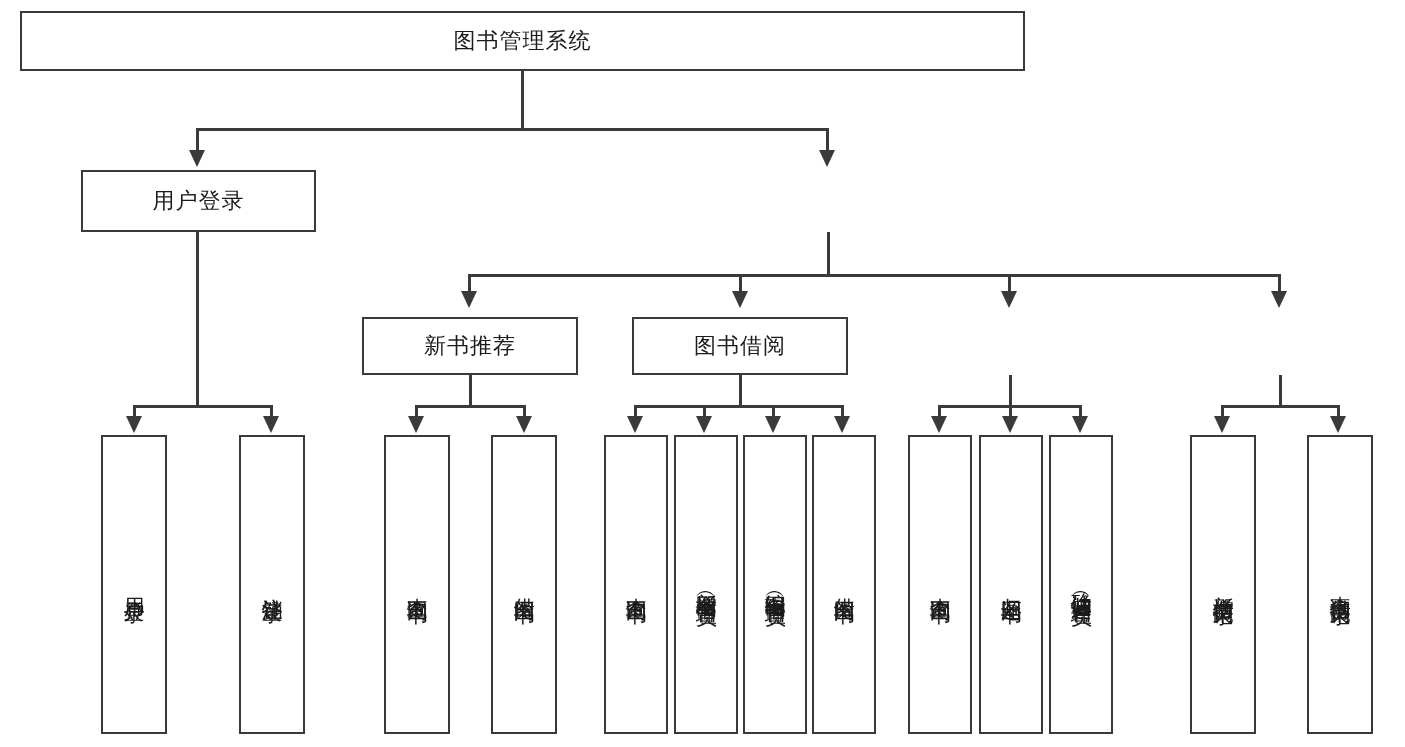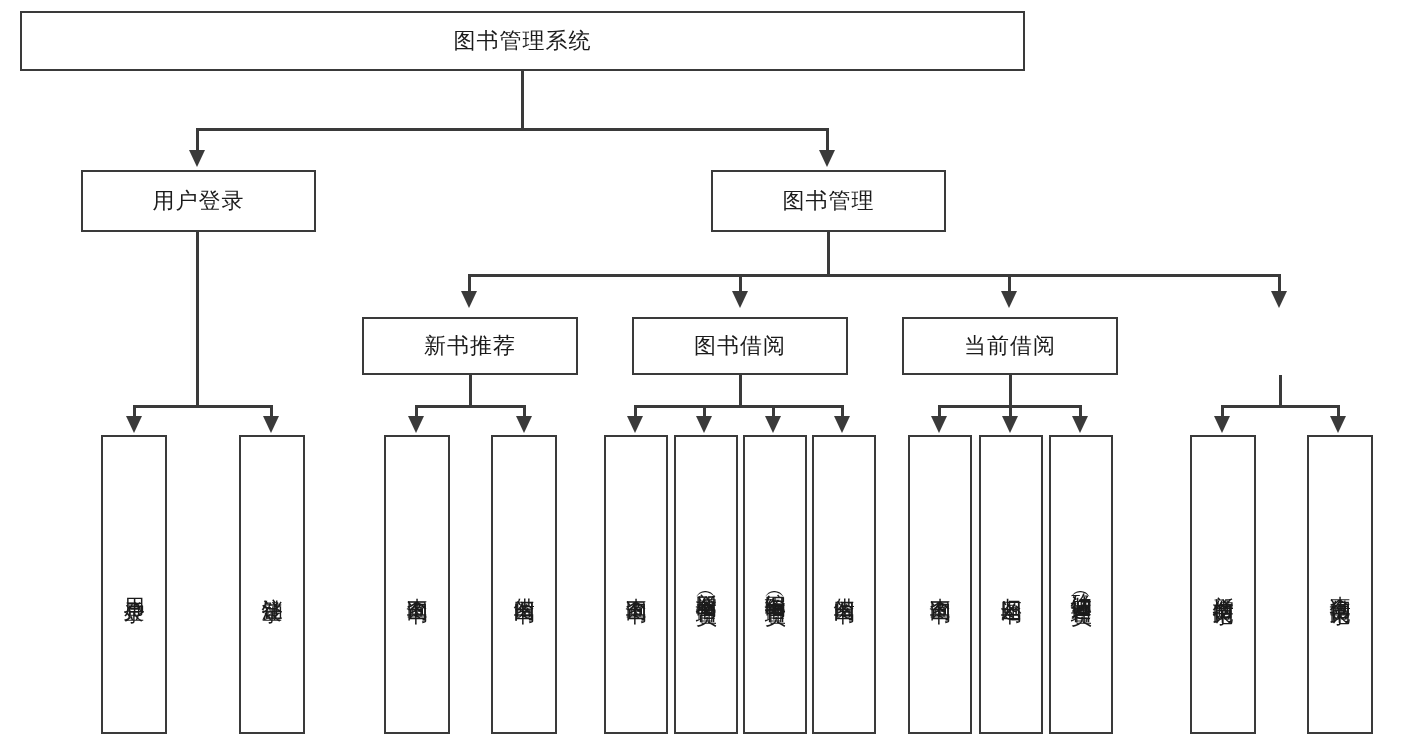--- a/index.html
+++ b/index.html
@@ -93,23 +93,20 @@
   <div class="edge v" style="left:196px; top:128px; width:3px; height:22px;"></div>
   <div class="arrow" style="left:189px; top:150px;"></div>
 
   <div class="edge v" style="left:826px; top:128px; width:3px; height:22px;"></div>
   <div class="arrow" style="left:819px; top:150px;"></div>
 
   <div class="node horiz" style="left:81px; top:170px; width:235px; height:62px;">
     <span>用户登录</span>
   </div>
 
-  <div class="node horiz" style="left:711px; top:170px; width:235px; height:62px;">
-    <span>图书管理</span>
-  </div>
 
   <div class="edge v" style="left:196px; top:232px; width:3px; height:175px;"></div>
   <div class="edge h" style="left:133px; top:405px; width:140px; height:3px;"></div>
   <div class="edge v" style="left:133px; top:405px; width:3px; height:13px;"></div>
   <div class="arrow" style="left:126px; top:416px;"></div>
   <div class="edge v" style="left:270px; top:405px; width:3px; height:13px;"></div>
   <div class="arrow" style="left:263px; top:416px;"></div>
 
   <div class="edge v" style="left:827px; top:232px; width:3px; height:44px;"></div>
   <div class="edge h" style="left:468px; top:274px; width:813px; height:3px;"></div>
@@ -127,23 +124,20 @@
   <div class="arrow" style="left:1271px; top:291px;"></div>
 
   <div class="node horiz" style="left:632px; top:317px; width:216px; height:58px;">
     <span>图书借阅</span>
   </div>
 
   <div class="node horiz" style="left:362px; top:317px; width:216px; height:58px;">
     <span>新书推荐</span>
   </div>
 
-  <div class="node horiz" style="left:902px; top:317px; width:216px; height:58px;">
-    <span>当前借阅</span>
-  </div>
 
 
   <div class="edge v" style="left:469px; top:375px; width:3px; height:32px;"></div>
   <div class="edge h" style="left:415px; top:405px; width:111px; height:3px;"></div>
   <div class="edge v" style="left:415px; top:405px; width:3px; height:13px;"></div>
   <div class="arrow" style="left:408px; top:416px;"></div>
   <div class="edge v" style="left:523px; top:405px; width:3px; height:13px;"></div>
   <div class="arrow" style="left:516px; top:416px;"></div>
 
   <div class="edge v" style="left:739px; top:375px; width:3px; height:32px;"></div>

